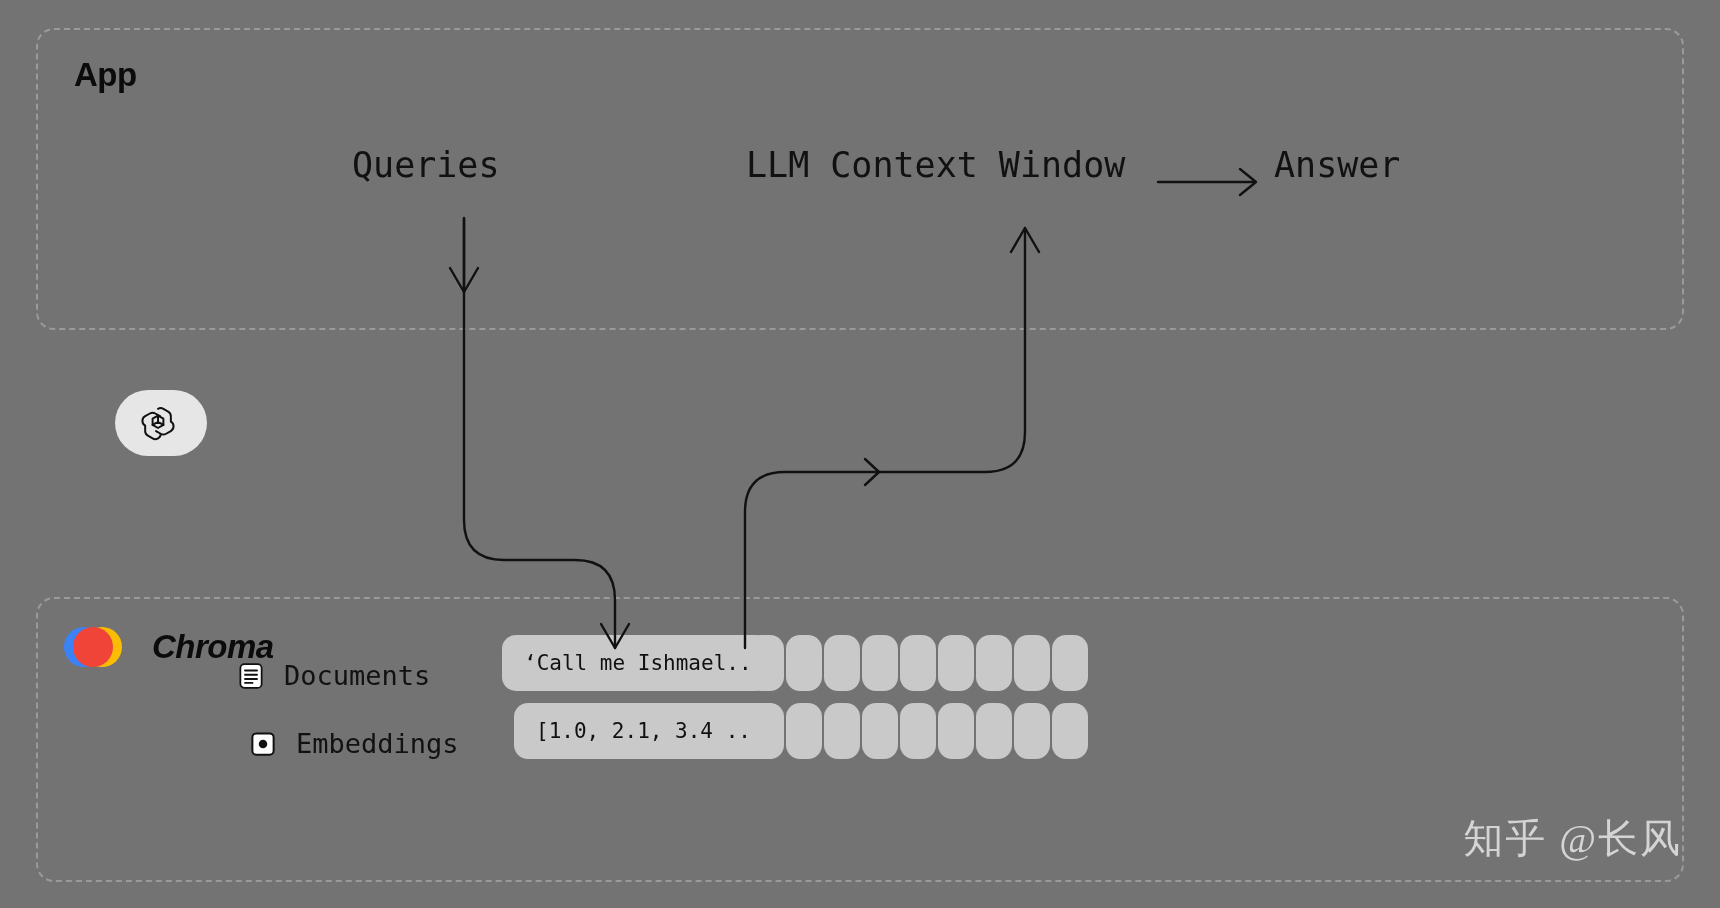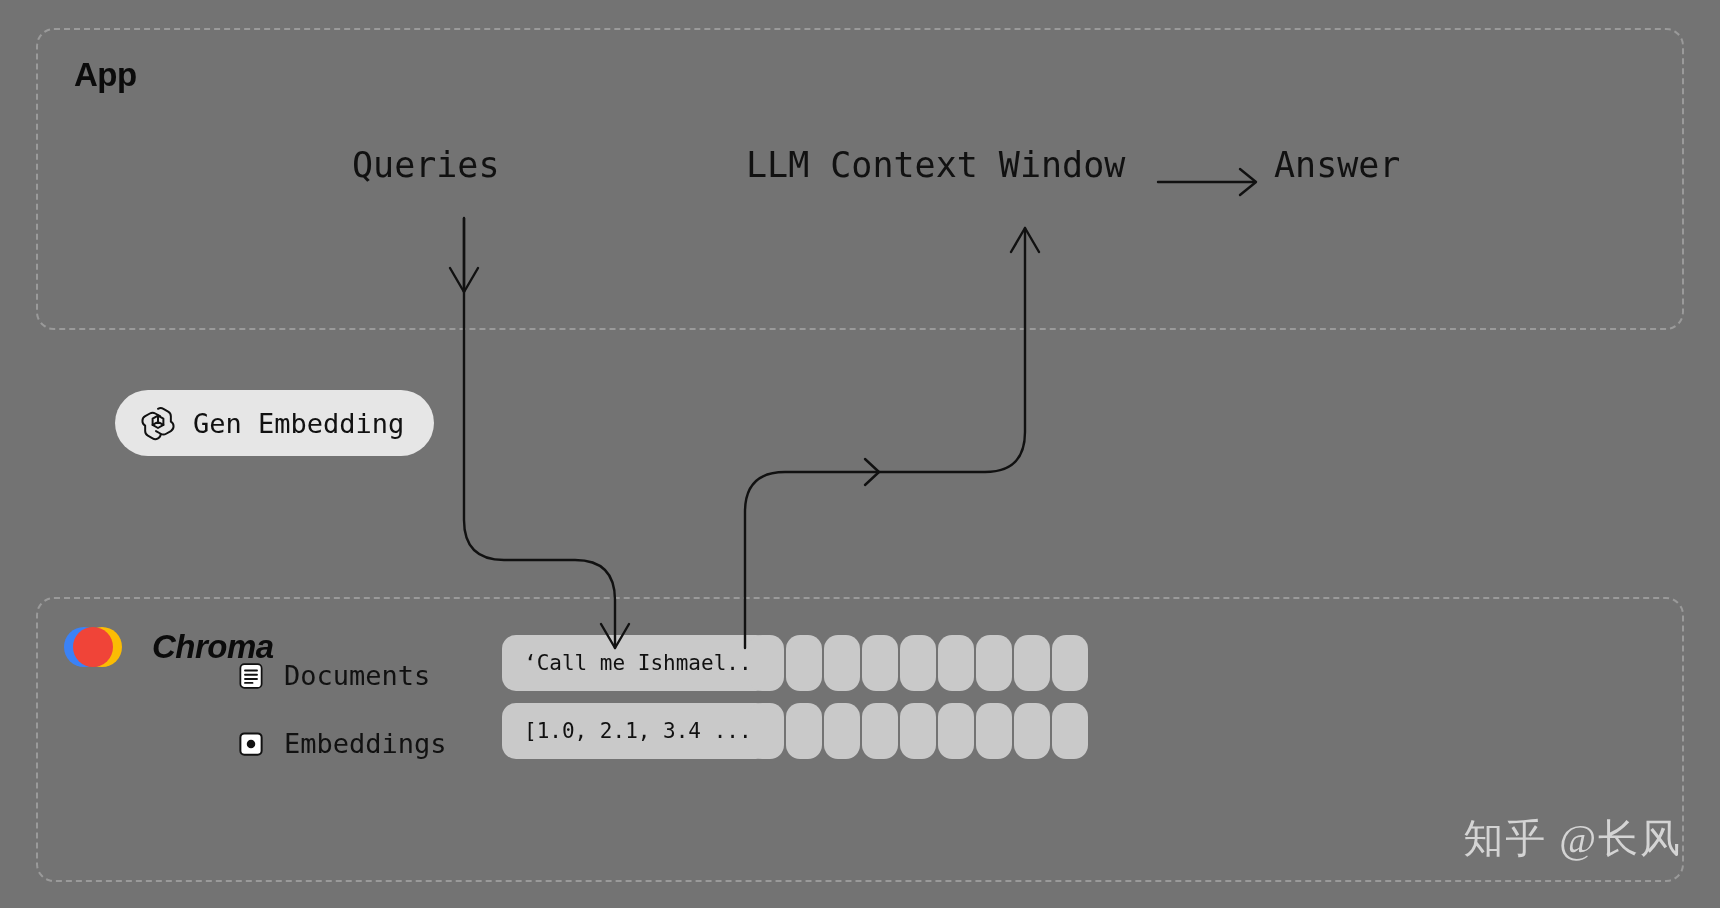--- a/index.html
+++ b/index.html
@@ -120,21 +120,21 @@
   }
 
   
   .kv-row {
     position: absolute;
     display: flex;
     align-items: flex-end;
     gap: 18px;
   }
   #row-documents  { left: 236px; top: 635px; }
-  #row-embeddings { left: 236px; top: 703px; }
+  #row-embeddings { left: 248px; top: 703px; }
 
   .row-icon { width: 30px; height: 30px; flex: none; display: block; }
 
   .row-label {
     font-family: "DejaVu Sans Mono", monospace;
     font-size: 27px;
     color: #111111;
     white-space: nowrap;
     width: 200px;
   }
@@ -210,21 +210,20 @@
                C16.08 19.41 14.78 19.41 13.72 18.80 L10.74 17.08
                M13.72 18.80 C13.72 20.02 13.07 21.15 12.01 21.76
                C10.95 22.37 9.64 22.37 8.58 21.76 L5.60 20.04
                C4.54 19.43 3.89 18.30 3.89 17.08 L3.89 13.64
                M3.89 13.64 C2.83 13.03 2.17 11.90 2.17 10.68
                C2.17 9.46 2.83 8.33 3.89 7.72 L6.87 6.00
                C7.93 5.39 9.23 5.39 10.29 6.00 L13.27 7.72"></path>
       <path fill="none" stroke="#111111" stroke-width="1.25" stroke-linejoin="round" stroke-linecap="round" d="M8.6 9.3 L12 7.35 L15.4 9.3 L15.4 13.2 L12 15.15 L8.6 13.2 Z"></path>
       <path fill="none" stroke="#111111" stroke-width="1.25" stroke-linecap="round" d="M12 7.35 L12 11.25 M12 11.25 L15.4 13.2 M12 11.25 L8.6 13.2"></path>
     </svg>
-    <span id="gen-embedding-label">Gen Embedding</span>
   </div>
 
   <div id="chroma-box" class="dashed-box">
     <div id="chroma-header">
       <div id="chroma-logo">
         <div class="c yellow" style="background: rgb(251, 188, 4);"></div>
         <div class="c blue" style="background: rgb(59, 130, 246);"></div>
         <div class="overlap-br" style="background: rgb(240, 68, 56);"></div>
       </div>
       <span id="chroma-name">Chroma</span>

